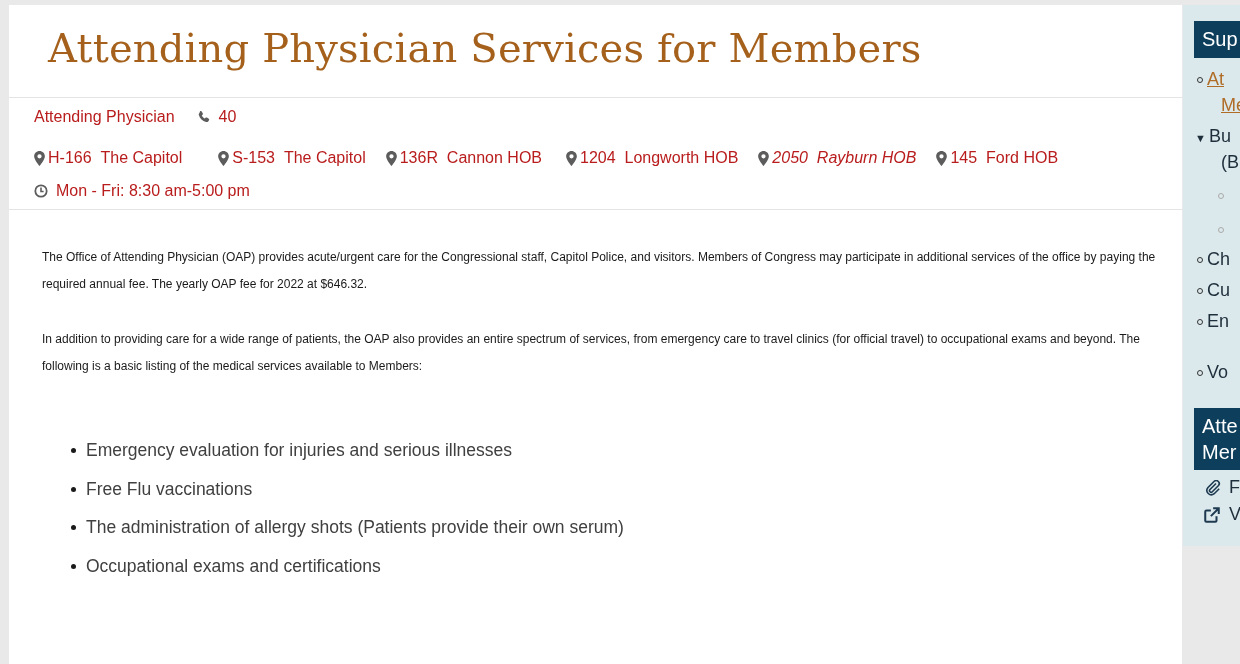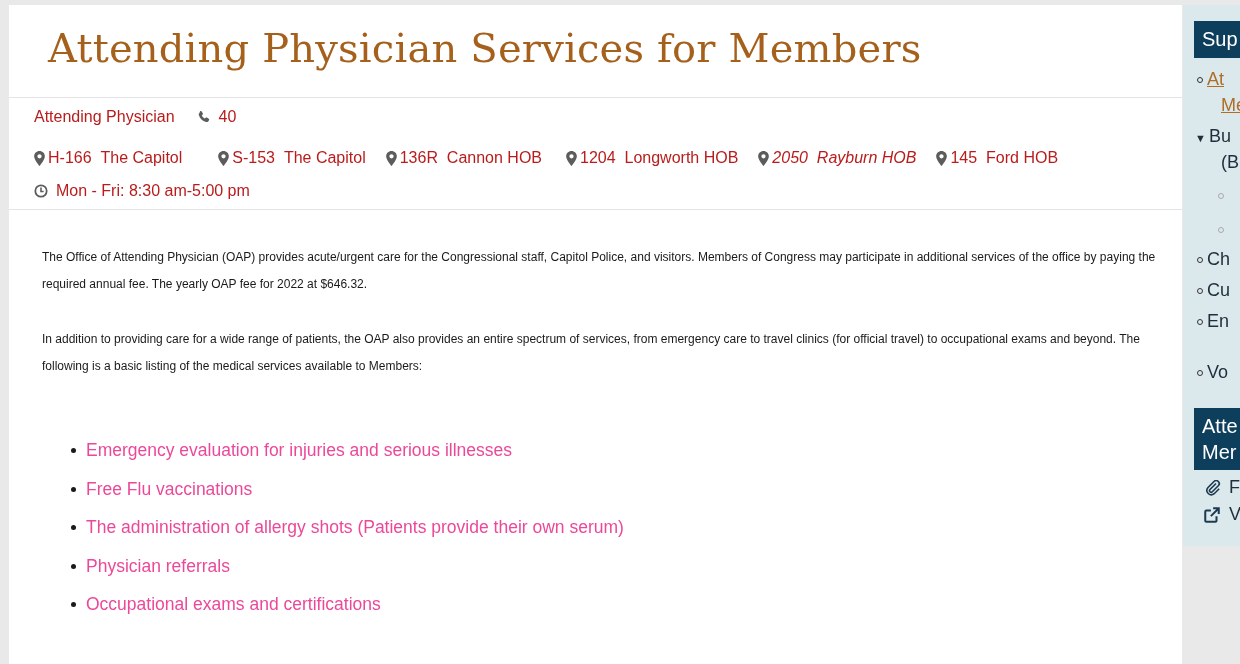--- a/index.html
+++ b/index.html
@@ -29,21 +29,21 @@
     display: flex; align-items: center; white-space: nowrap;
   }
   .meta .item { display: inline-flex; align-items: center; margin-right: 22px; }
   .meta svg { fill: #5c5c5c; }
   .body-text {
     position: absolute; left: 25px; width: 1120px; color: #1a1a1a;
     font-size: 12px; line-height: 27px; margin: 8px;
   }
   ul.services {
     position: absolute; left: 25px; top: 426px; margin: 0; padding-left: 52px;
-    color: #ec4899; font-size: 17.5px; list-style: none;
+    color: #404040; font-size: 17.5px; list-style: none;
   }
   ul.services li { height: 38.5px; line-height: 38px; position: relative; }
   ul.services li::before {
     content: ""; position: absolute; left: -15px; top: 17px;
     width: 5px; height: 5px; border-radius: 50%; background: #1a1a1a;
   }
   .sidebar {
     position: absolute; left: 1183px; top: 5px; width: 60px; height: 541px;
     background: #dbe9ed;
     overflow: hidden;
@@ -125,21 +125,20 @@
 
   <div class="divider" style="top:204px;"></div>
 
   <p class="body-text" style="top:231px;">The Office of Attending Physician (OAP) provides acute/urgent care for the Congressional staff, Capitol Police, and visitors. Members of Congress may participate in additional services of the office by paying the required annual fee.  The yearly OAP fee for 2022 at $646.32.</p>
   <p class="body-text" style="top:313px;">In addition to providing care for a wide range of patients, the OAP also provides an entire spectrum of services, from emergency care to travel clinics (for official travel) to occupational exams and beyond. The following is a basic listing of the medical services available to Members:</p>
 
   <ul class="services">
     <li>Emergency evaluation for injuries and serious illnesses</li>
     <li>Free Flu vaccinations</li>
     <li>The administration of allergy shots (Patients provide their own serum)</li>
-    <li>Physician referrals</li>
     <li>Occupational exams and certifications</li>
   </ul>
 </div>
 
 <div class="sidebar">
   <div class="side-head" style="top:16px;">Sup</div>
 
   <div class="side-list" style="top:0;">
     <div class="side-li" style="top:64px;">
       <span class="circle"></span><span class="side-link">At</span>

